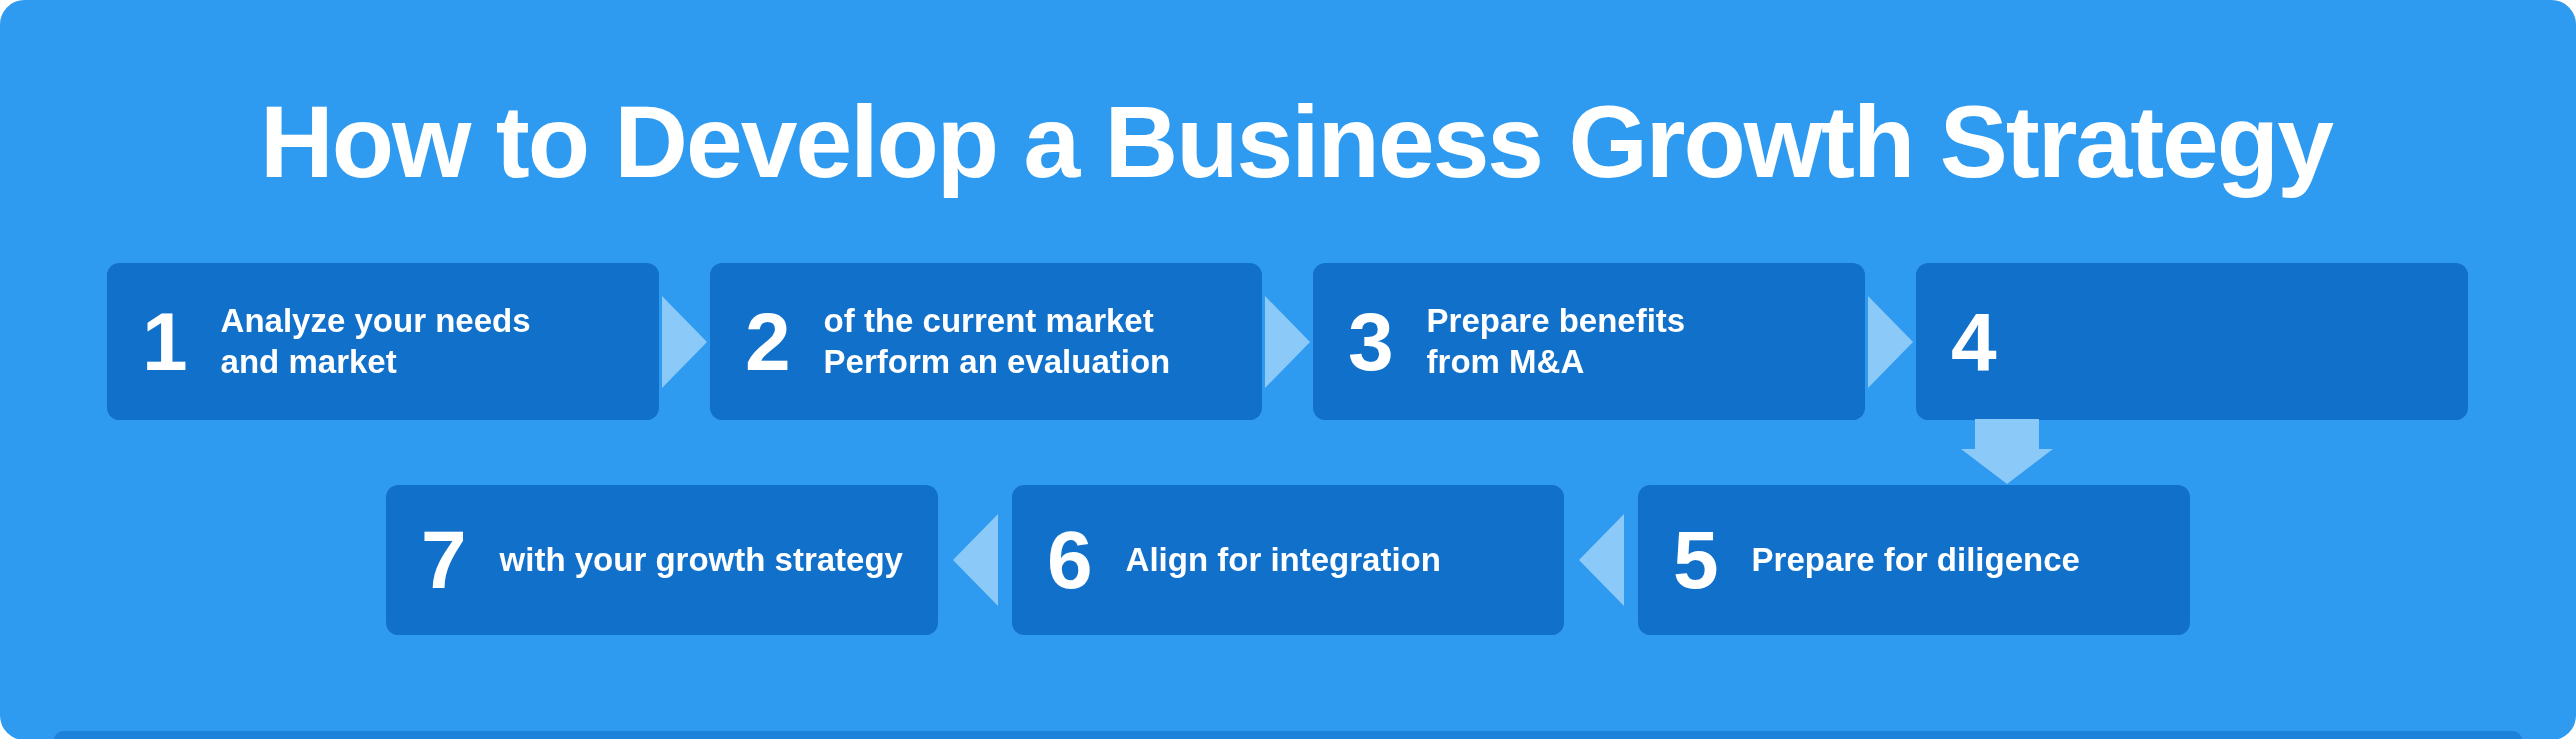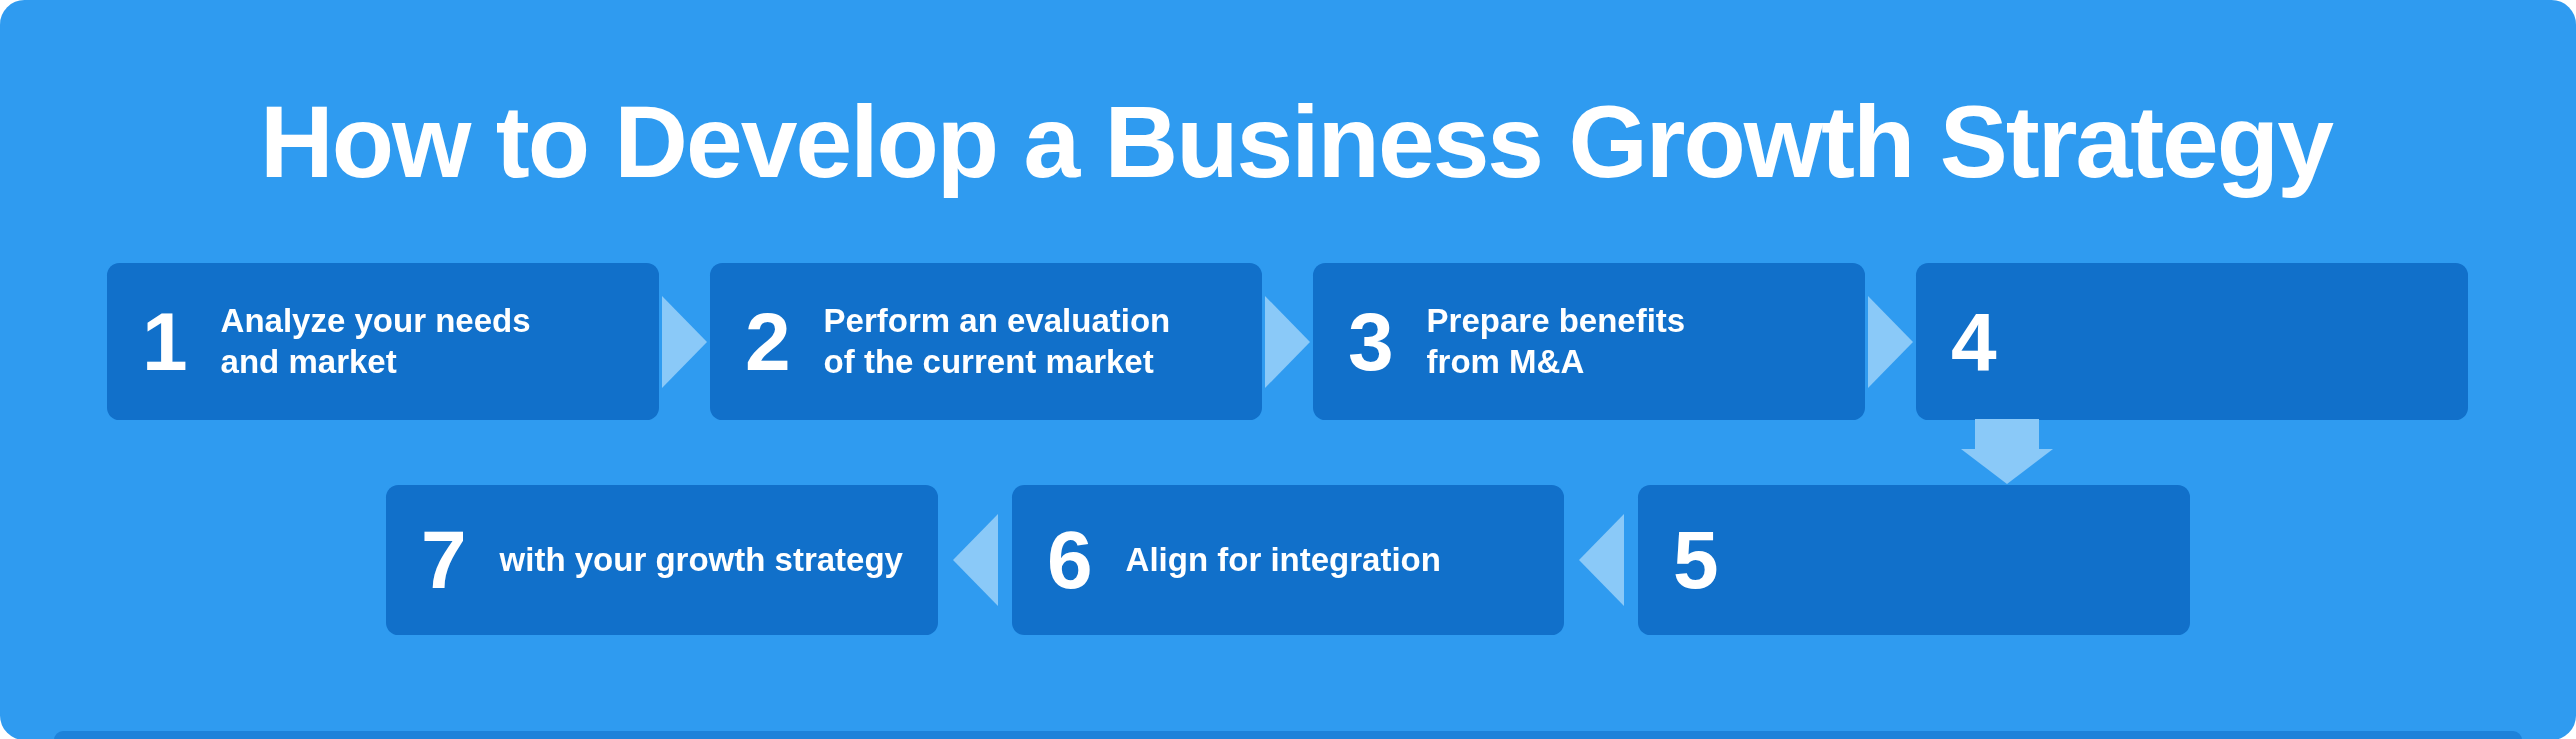--- a/index.html
+++ b/index.html
@@ -131,22 +131,22 @@
       </span>
     </div>
 
     <div class="gap">
       <div class="tri-right"></div>
     </div>
 
     <div class="step-box">
       <span class="num">2</span>
       <span class="label">
+        <span>of the current market</span>
         <span>Perform an evaluation</span>
-        <span>of the current market</span>
       </span>
     </div>
 
     <div class="gap">
       <div class="tri-right"></div>
     </div>
 
     <div class="step-box">
       <span class="num">3</span>
       <span class="label">
@@ -190,20 +190,24 @@
         <span></span>
       </span>
     </div>
 
     <div class="gap">
       <div class="tri-left"></div>
     </div>
 
     <div class="step-box">
       <span class="num">5</span>
+      <span class="label">
+        <span>Prepare for diligence</span>
+        <span></span>
+      </span>
     </div>
 
   </div>
 
   <div class="footer-strip"></div>
 
 </div>
 
 
 </body></html>

